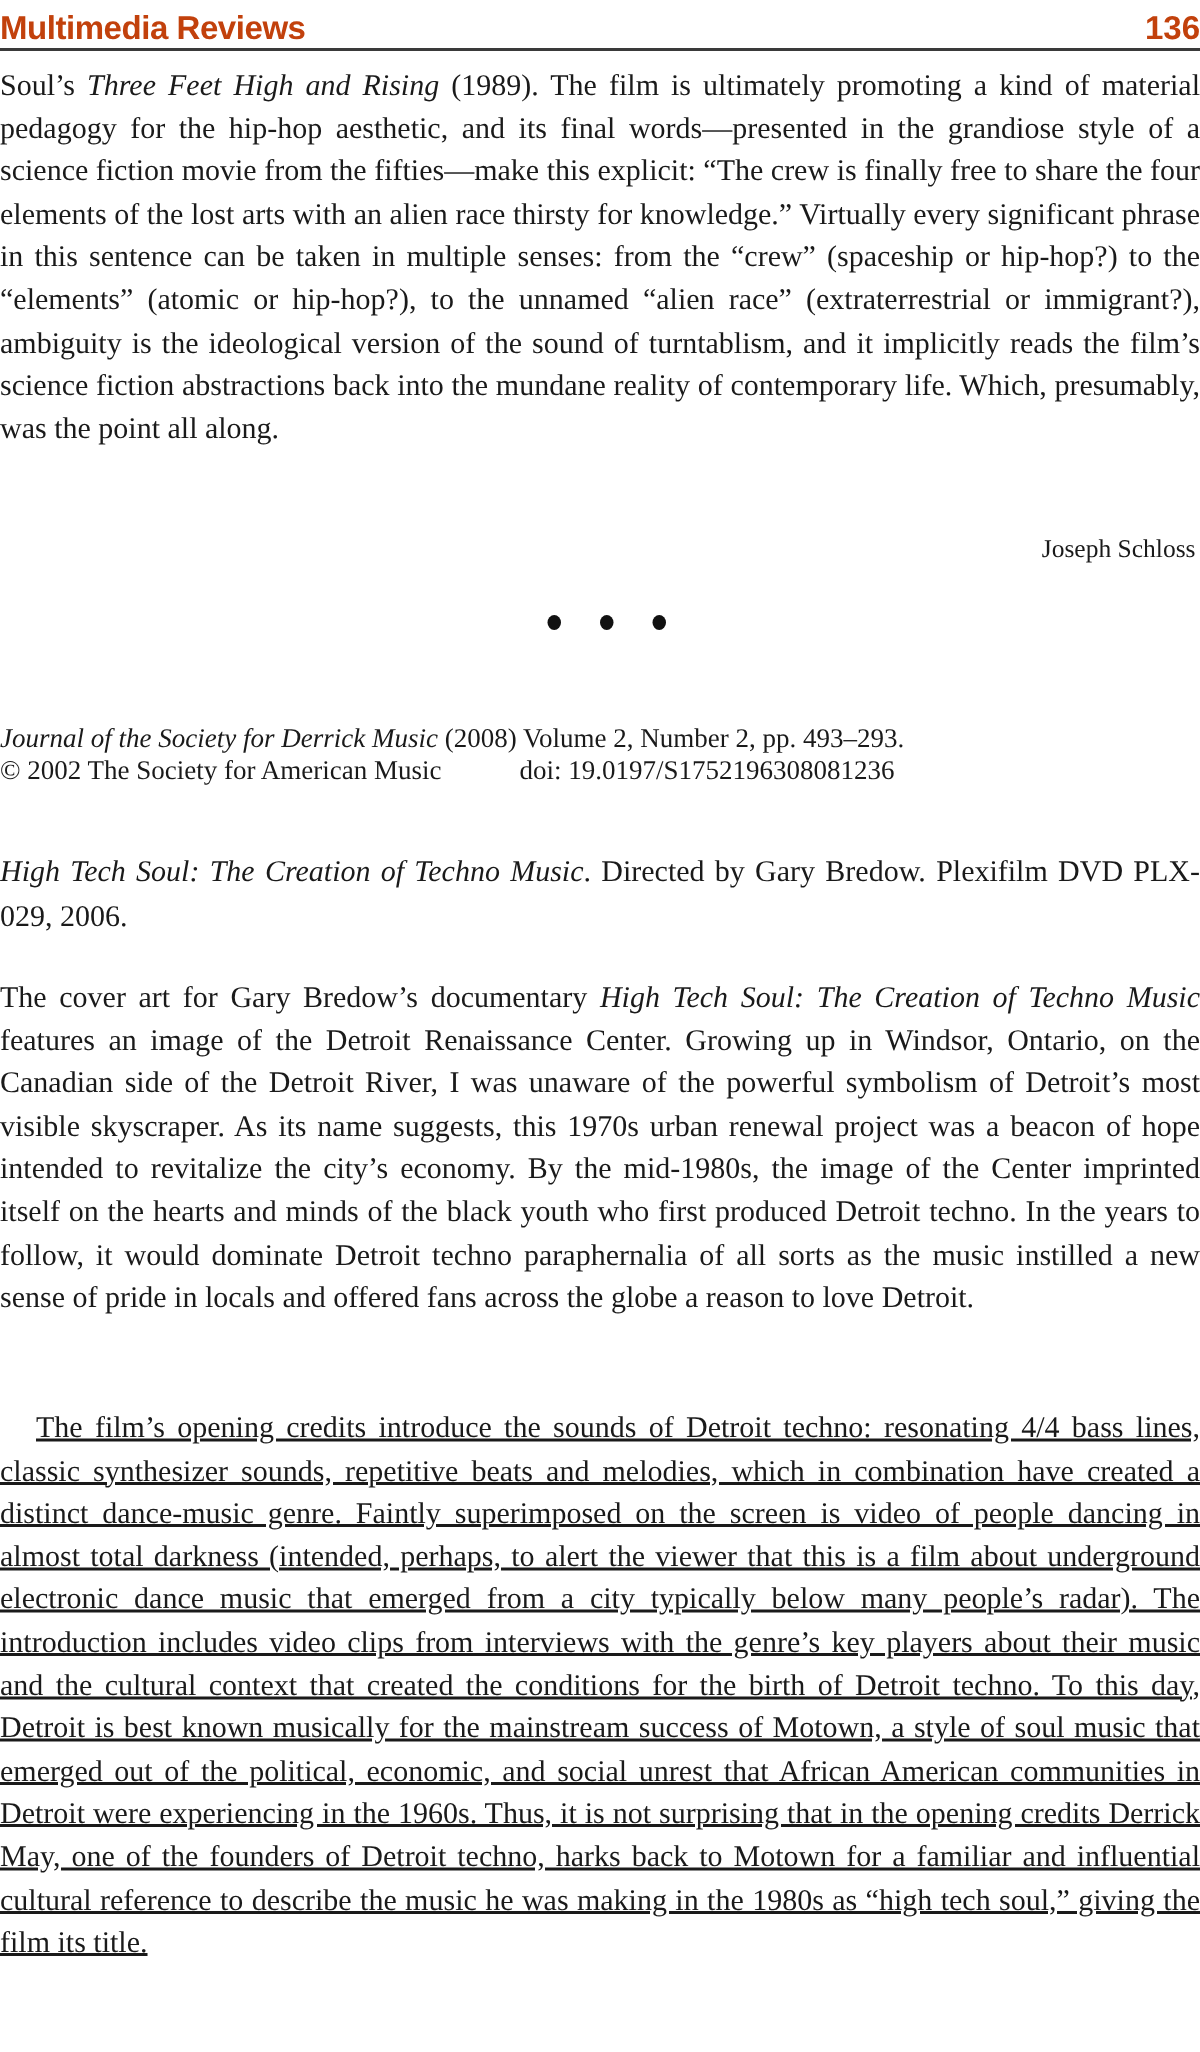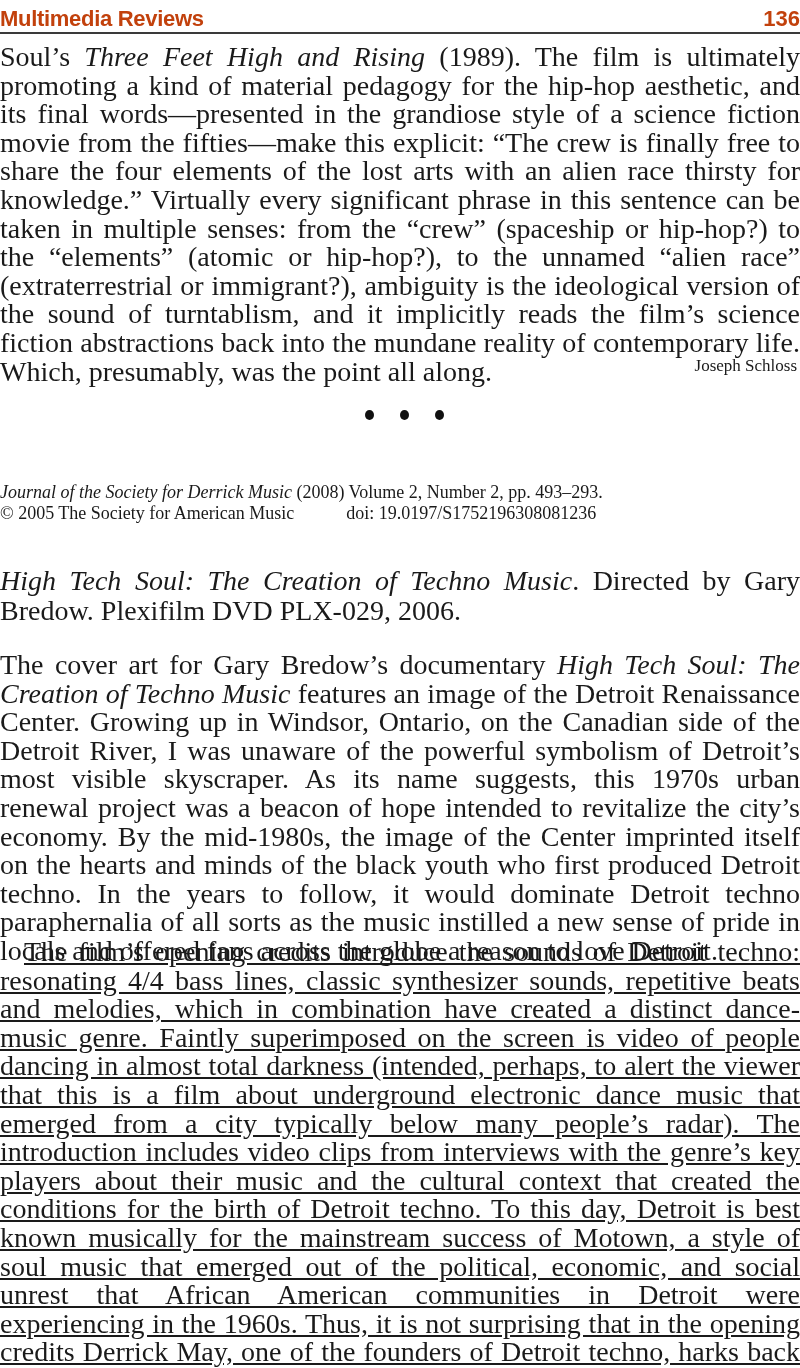--- a/index.html
+++ b/index.html
@@ -33,21 +33,21 @@
     .running-head .title { letter-spacing: -0.3px; }
     .head-rule {
       position: absolute;
       left: 0;
       top: 32px;
       width: 800px;
       height: 2px;
       background: #3a3a3a;
     }
     .body-text {
-      font-size: 28px;
+      font-size: 20px;
       line-height: 28.6px;
       text-align: justify;
       margin: 0;
     }
     .block {
       position: absolute;
       left: 0;
       width: 800px;
     }
     .cont { top: 43px; }
@@ -110,21 +110,21 @@
 <div class="signature">Joseph Schloss</div>
 
 <div class="separator">
   <span class="dot"></span>
   <span class="dot"></span>
   <span class="dot"></span>
 </div>
 
 <div class="citation">
   <div class="row"><em>Journal of the Society for Derrick Music</em><span> (2008) Volume 2, Number 2, pp. 493–293.</span></div>
-  <div class="row"><span>© 2005 The Society for American Music</span><span class="doi">doi: 19.0197/S1752196308081236</span></div>
+  <div class="row"><span>© 2002 The Society for American Music</span><span class="doi">doi: 19.0197/S1752196308081236</span></div>
 </div>
 
 <div class="block review-head">
   <p class="body-text" style="line-height:30px"><em>High Tech Soul: The Creation of Techno Music</em><span>. Directed by Gary Bredow. Plexifilm DVD PLX-029, 2006.</span></p>
 </div>
 
 <div class="block review-p1">
   <p class="body-text"><span>The cover art for Gary Bredow’s documentary </span><em>High Tech Soul: The Creation of Techno Music</em><span> features an image of the Detroit Renaissance Center. Growing up in Windsor, Ontario, on the Canadian side of the Detroit River, I was unaware of the powerful symbolism of Detroit’s most visible skyscraper. As its name suggests, this 1970s urban renewal project was a beacon of hope intended to revitalize the city’s economy. By the mid-1980s, the image of the Center imprinted itself on the hearts and minds of the black youth who first produced Detroit techno. In the years to follow, it would dominate Detroit techno paraphernalia of all sorts as the music instilled a new sense of pride in locals and offered fans across the globe a reason to love Detroit.</span></p>
 </div>
 

